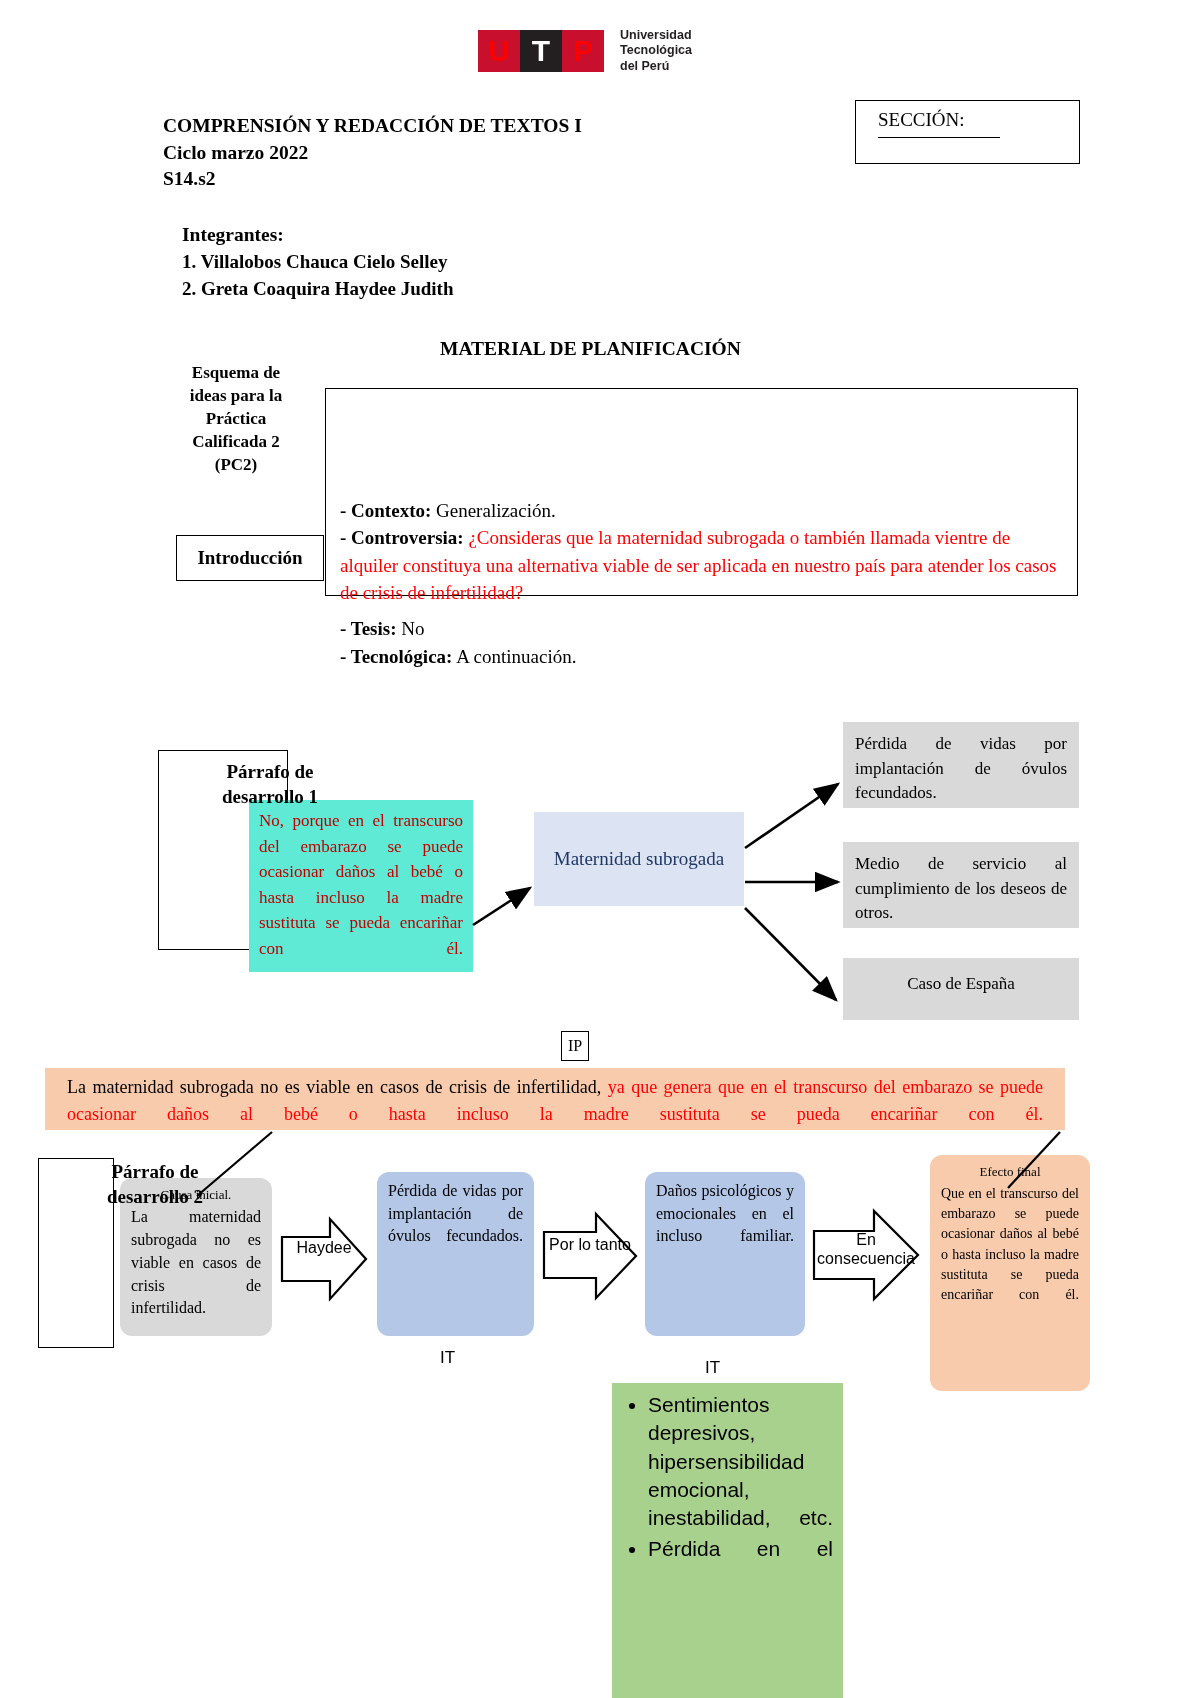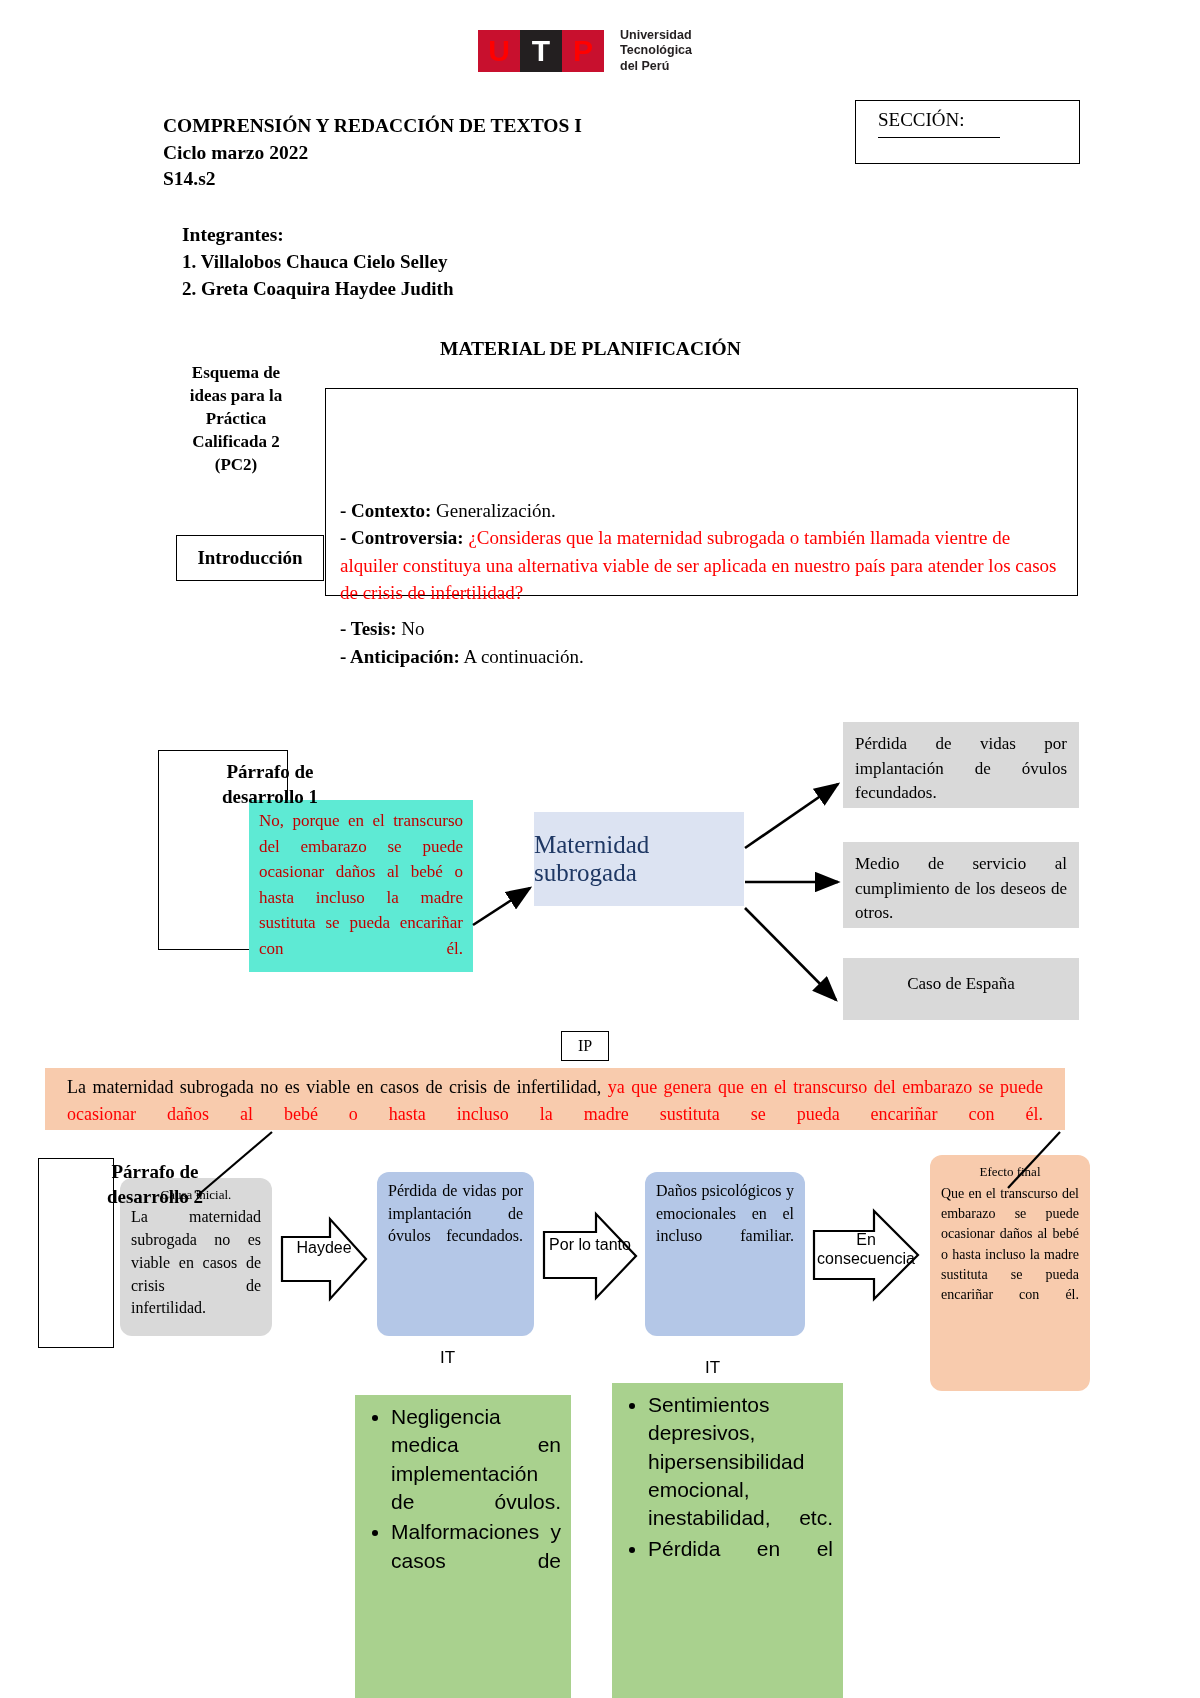--- a/index.html
+++ b/index.html
@@ -57,31 +57,31 @@
   #p1-tab { position:absolute; left:158px; top:750px; width:130px; height:200px; border:1.5px solid #000; background:transparent; }
   #p1-label { position:absolute; left:190px; top:760px; width:160px; text-align:center;
               font-weight:bold; font-size:19px; line-height:1.3; z-index:5; }
 
   #orange-p1 { position:absolute; left:249px; top:800px; width:224px; height:172px;
                background:#5eead4; color:#c00000; font-size:17px; line-height:1.5;
                text-align:justify; text-align-last:justify; padding:8px 10px 0 10px; }
 
   #blue-center { position:absolute; left:534px; top:812px; width:210px; height:94px;
                  background:#dce3f2; color:#1f3864; display:flex; align-items:center;
-                 justify-content:center; font-size:25px; }
+                 justify-content:center; font-size:19px; }
 
   .gray-box { position:absolute; background:#d9d9d9; color:#000; font-size:17px; line-height:1.45;
               padding:10px 12px; text-align:justify; text-align-last:justify; }
   #gray1 { left:843px; top:722px; width:236px; height:86px; }
   #gray2 { left:843px; top:842px; width:236px; height:86px; }
   #gray3 { left:843px; top:958px; width:236px; height:62px; text-align:center; text-align-last:center;
            display:flex; align-items:center; justify-content:center; padding-top:0; }
 
   
-  #ip-box { position:absolute; left:561px; top:1031px; width:48px; height:30px;
+  #ip-box { position:absolute; left:561px; top:1031px; width:28px; height:30px;
             border:1.2px solid #000; display:flex; align-items:center; justify-content:center; font-size:16px; }
 
   
   #thesis-banner { position:absolute; left:45px; top:1068px; width:1020px; height:62px;
                    background:#f8cbad; font-size:18px; line-height:1.5; padding:6px 22px;
                    text-align:justify; text-align-last:justify; }
 
   
   #p2-tab { position:absolute; left:38px; top:1158px; width:76px; height:190px; border:1.5px solid #000; }
   #p2-label { position:absolute; left:70px; top:1160px; width:170px; text-align:center;
@@ -176,21 +176,21 @@
   </div>
 
   <div id="introduccion-tab">Introducción</div>
 
   <div id="tesis-block">
     <div>
       <b>- Tesis:</b>
       <span>No</span>
     </div>
     <div>
-      <b>- Anticipación:</b>
+      <b>- Tecnológica:</b>
       <span>A continuación.</span>
     </div>
   </div>
 
   <div id="p1-tab"></div>
   <div id="p1-label">Párrafo de desarrollo 1</div>
 
   <div id="orange-p1">No, porque en el transcurso del embarazo se puede ocasionar daños al bebé o hasta incluso la madre sustituta se pueda encariñar con él.</div>
   <div id="blue-center">Maternidad subrogada</div>
 
@@ -243,26 +243,20 @@
   <div class="chev" id="chev3">
     <svg width="108" height="100" viewBox="0 0 108 100">
       <polygon points="2,26 62,26 62,6 106,50 62,94 62,74 2,74" fill="#ffffff" stroke="#000000" stroke-width="2.2"></polygon>
     </svg>
     <div class="chev-text">En consecuencia</div>
   </div>
 
   <div class="it-label" id="it1">IT</div>
   <div class="it-label" id="it2">IT</div>
 
-  <div class="green-box" id="green1">
-    <ul>
-      <li>Negligencia medica en implementación de óvulos.</li>
-      <li>Malformaciones y casos de</li>
-    </ul>
-  </div>
 
   <div class="green-box" id="green2">
     <ul>
       <li>Sentimientos depresivos, hipersensibilidad emocional, inestabilidad, etc.</li>
       <li>Pérdida en el</li>
     </ul>
   </div>
 
   <svg id="connectors">
     <defs>

